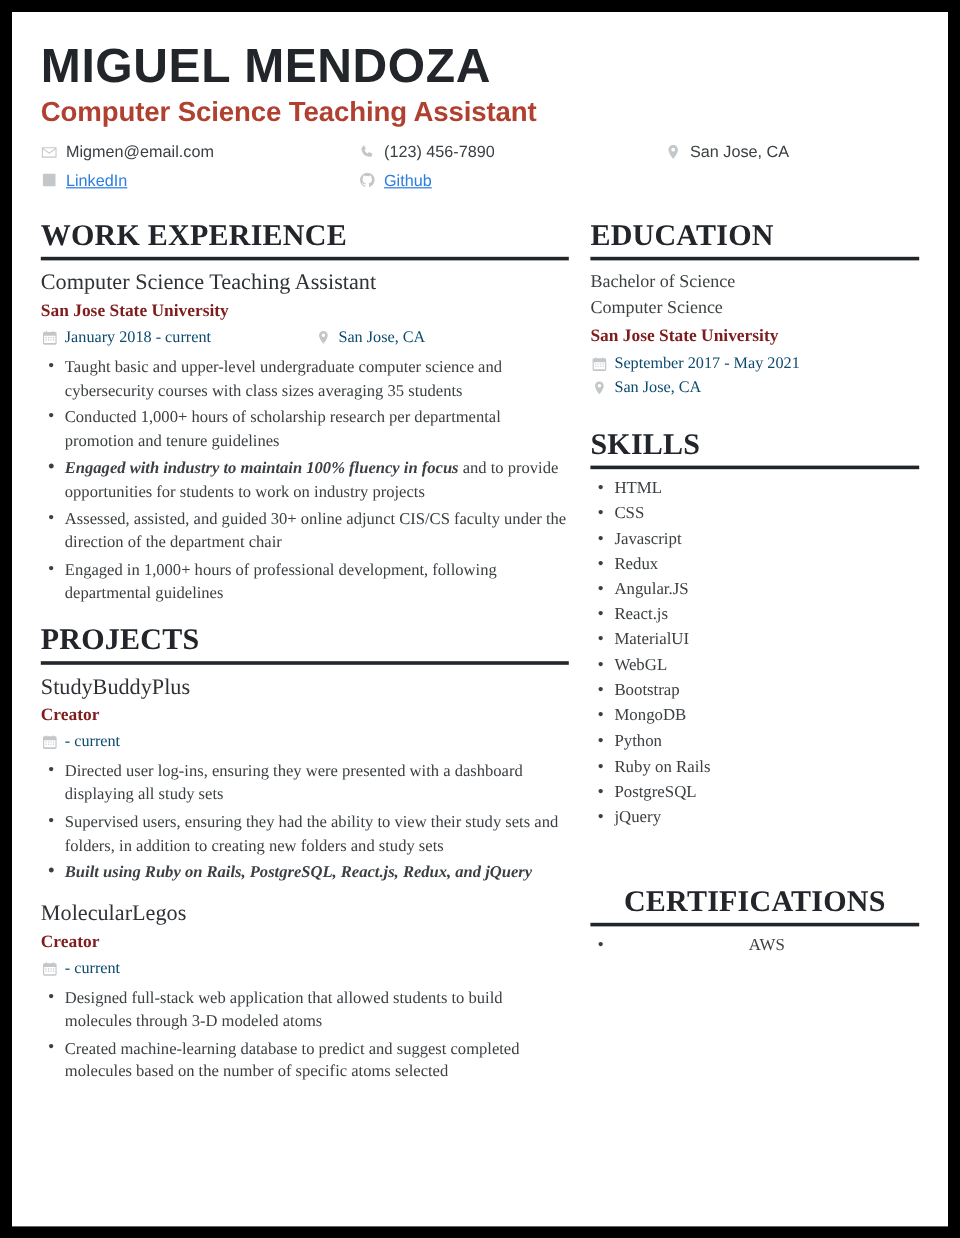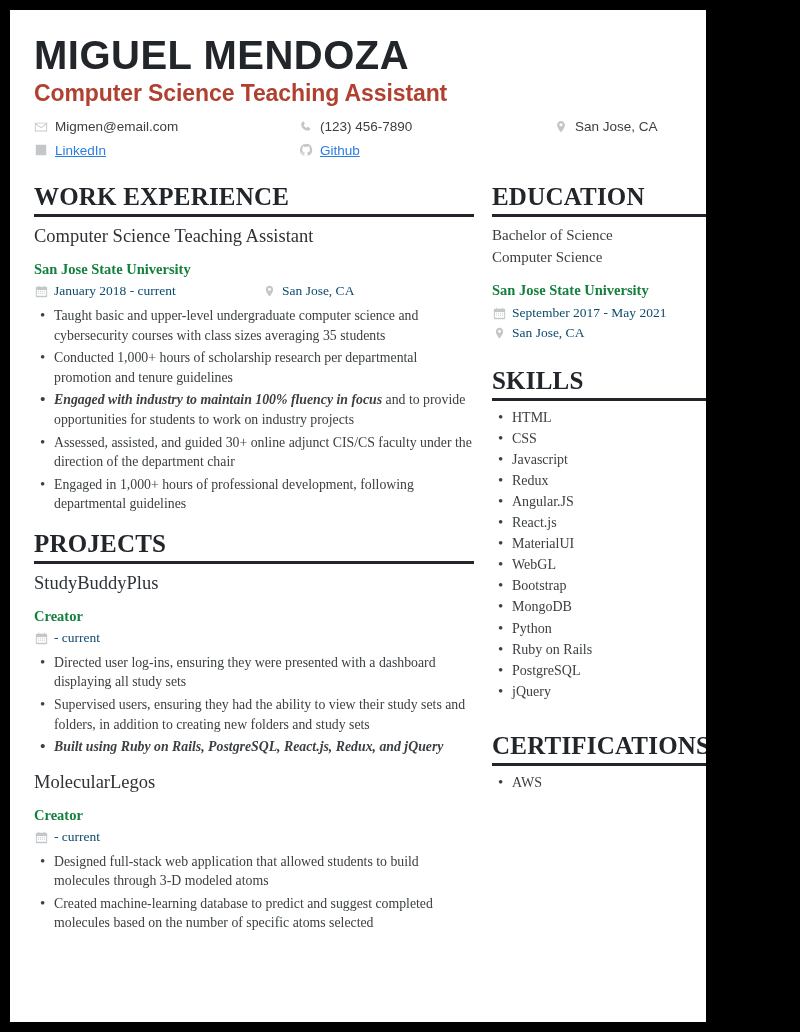--- a/index.html
+++ b/index.html
@@ -12,21 +12,21 @@
   body {
     background: #000000;
     font-family: "Liberation Sans", sans-serif;
     -webkit-font-smoothing: antialiased;
   }
 
   .page {
     position: absolute;
     left: 10px;
     top: 10px;
-    width: 696px;
+    width: 780px;
     height: 1012px;
     background: #ffffff;
     overflow: hidden;
     padding: 24px 24px 0 24px;
   }
 
   
   .header { padding: 0 0 2px 0; }
 
   .name {
@@ -113,23 +113,23 @@
   .entry-title {
     font-size: 18.5px;
     color: #2f3337;
     font-weight: 400;
     line-height: 1.3;
   }
 
   .entry-org {
     font-size: 14.5px;
     font-weight: 700;
-    color: #15803d;
+    color: #7f1d1d;
     line-height: 1.45;
-    margin-top: 11px;
+    margin-top: 1px;
   }
 
   .entry-meta {
     display: flex;
     align-items: center;
     margin-top: 2px;
   }
 
   .meta-item {
     display: flex;
@@ -397,21 +397,21 @@
           <li>WebGL</li>
           <li>Bootstrap</li>
           <li>MongoDB</li>
           <li>Python</li>
           <li>Ruby on Rails</li>
           <li>PostgreSQL</li>
           <li>jQuery</li>
         </ul>
       </div>
 
-      <div class="section" style="margin-top:30px;">
+      <div class="section" style="margin-top:46px;text-align:center;">
         <div class="section-title">CERTIFICATIONS</div>
         <div class="section-rule"></div>
 
         <ul class="simple-list">
           <li>AWS</li>
         </ul>
       </div>
 
     </div>
   </div>

